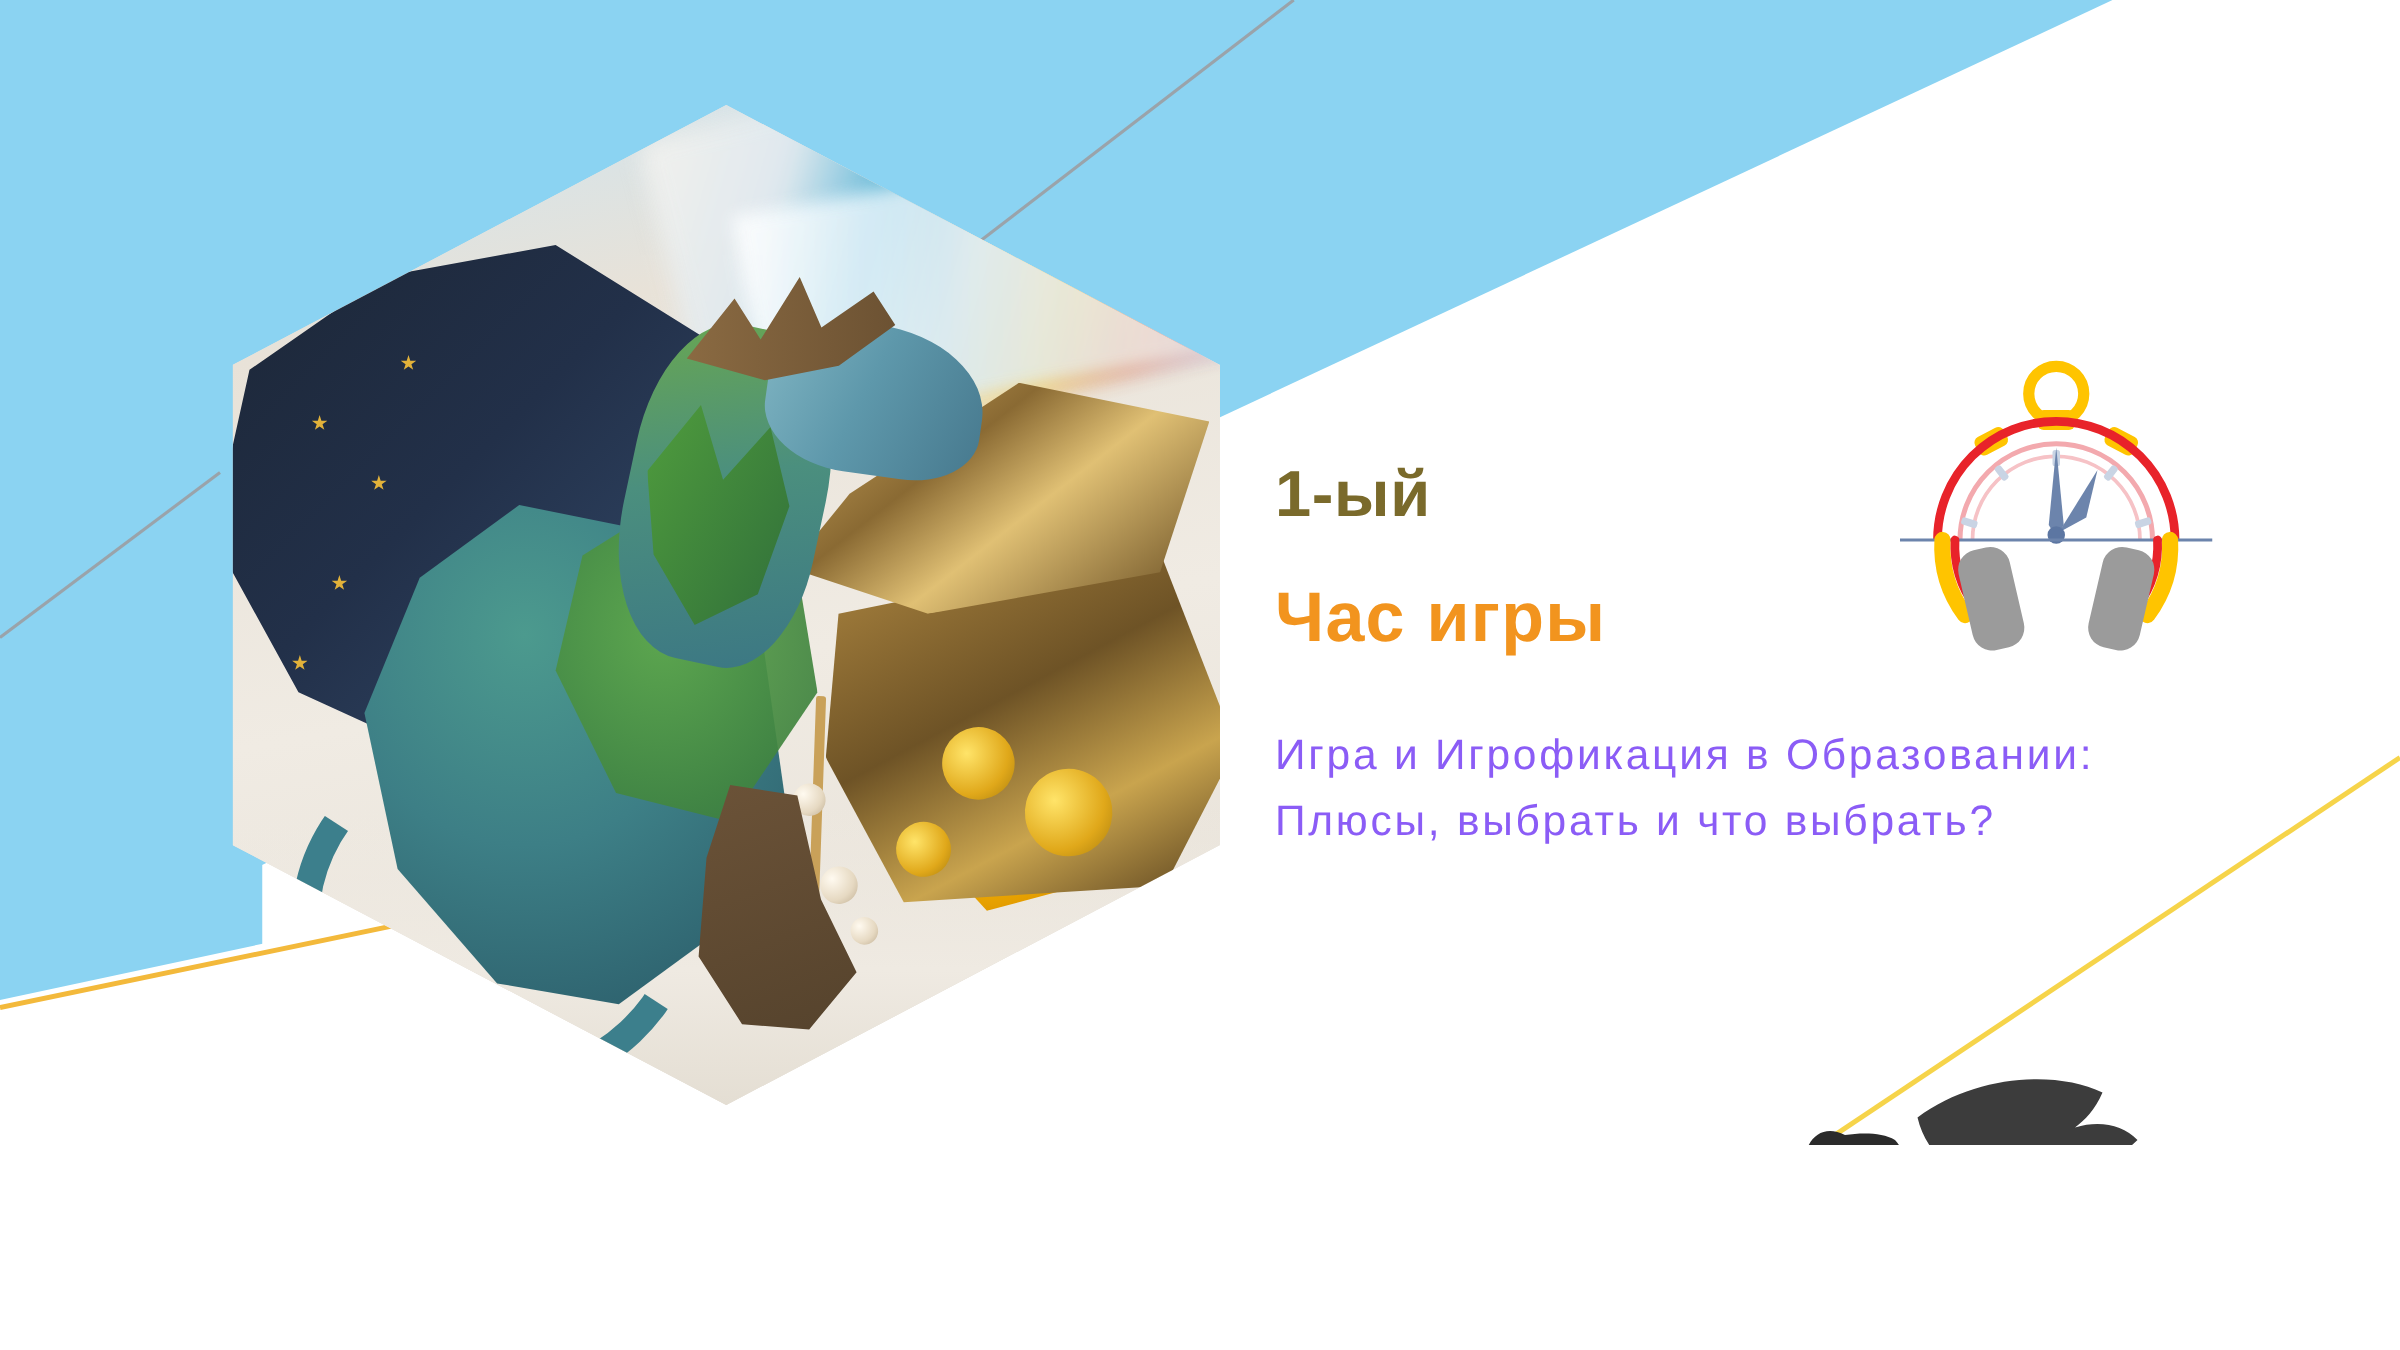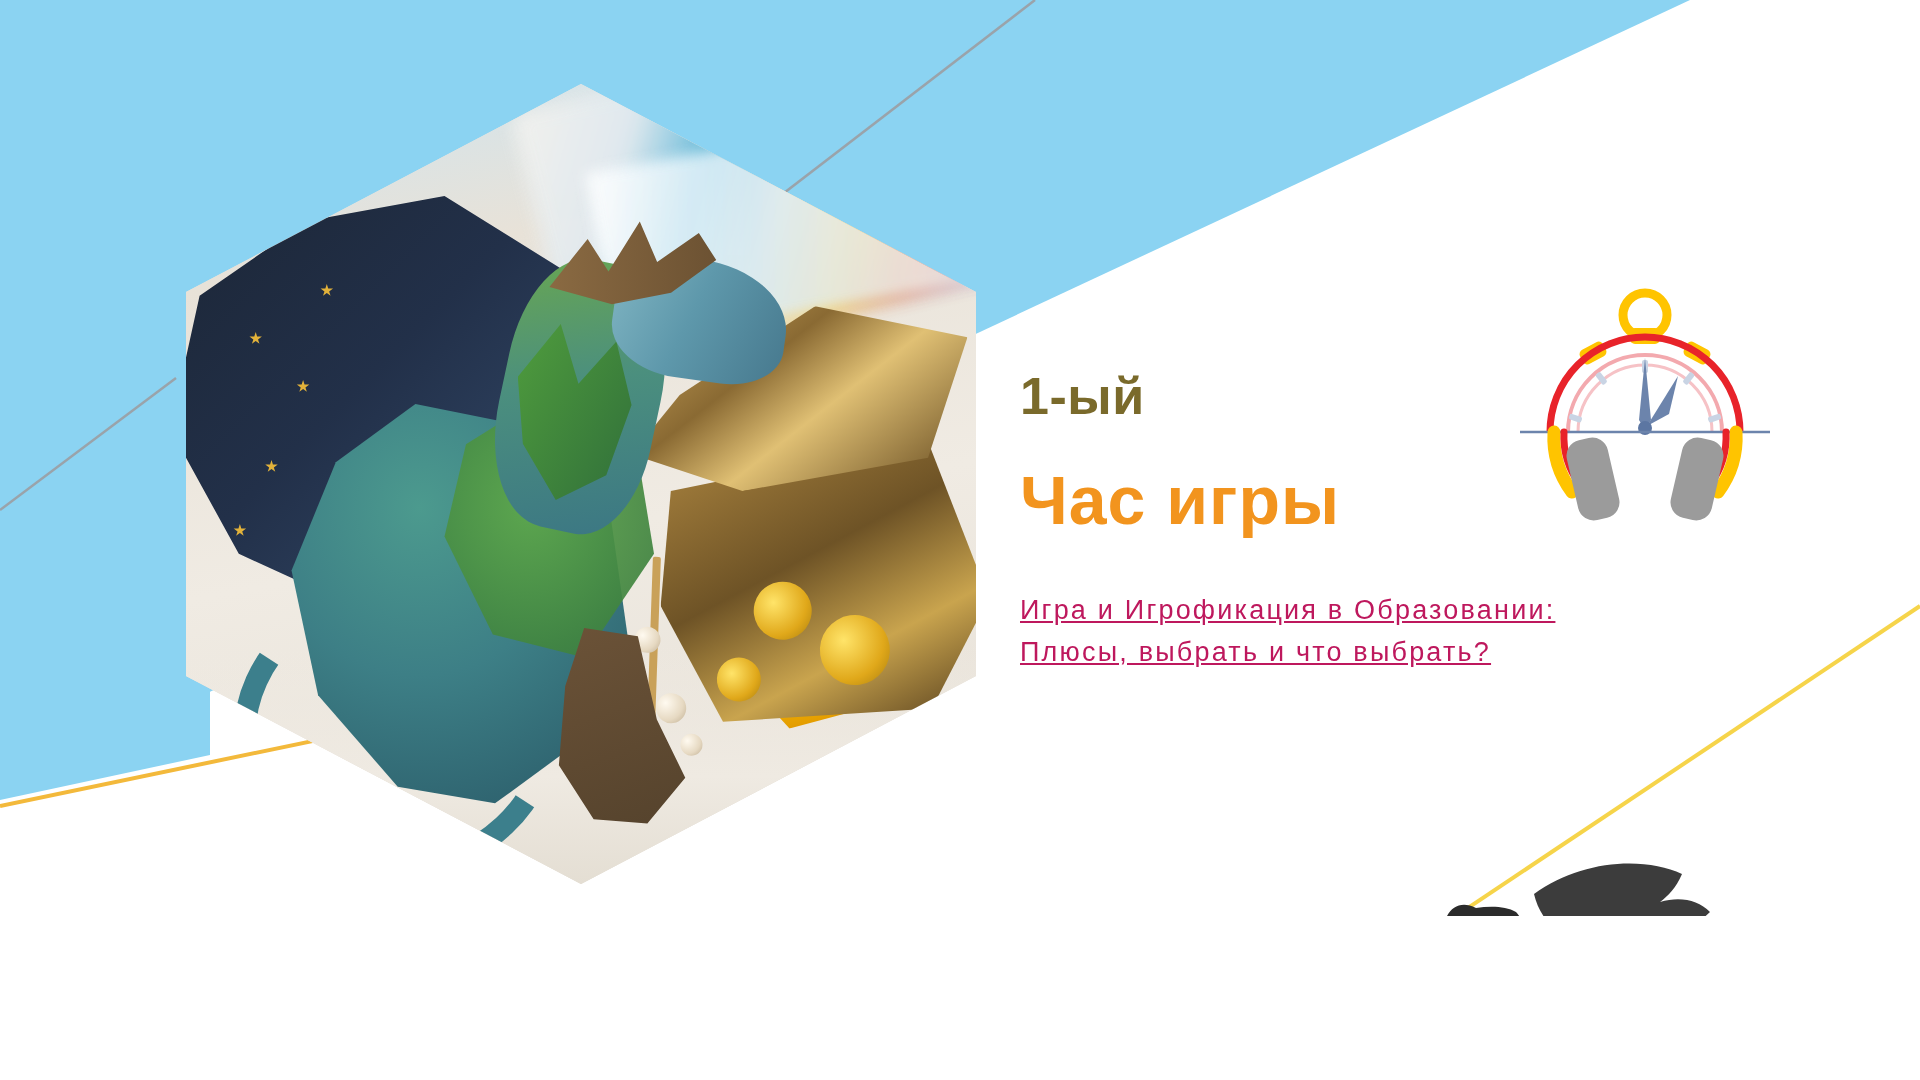--- a/index.html
+++ b/index.html
@@ -235,34 +235,33 @@
   }
   .eyebrow {
     font-size: 52px;
     font-weight: bold;
     color: #7A6A2B;
     letter-spacing: .5px;
     line-height: 1;
     margin: 0 0 44px 0;
   }
   .headline {
-    font-size: 68px;
+    font-size: 56px;
     font-weight: bold;
     color: #F2941E;
     letter-spacing: 1px;
     line-height: 1;
     margin: 0 0 56px 0;
   }
   .subline {
-    font-size: 27px;
-    color: #be185d;
+    font-size: 34px;
+    color: #8b5cf6;
     letter-spacing: 2.2px;
     line-height: 1.55;
     margin: 0;
-    text-decoration: underline;
   }
 
   
   .icon-badge {
     position: absolute;
     left: 1520px;
     top: 280px;
     width: 250px;
     height: 250px;
   }

